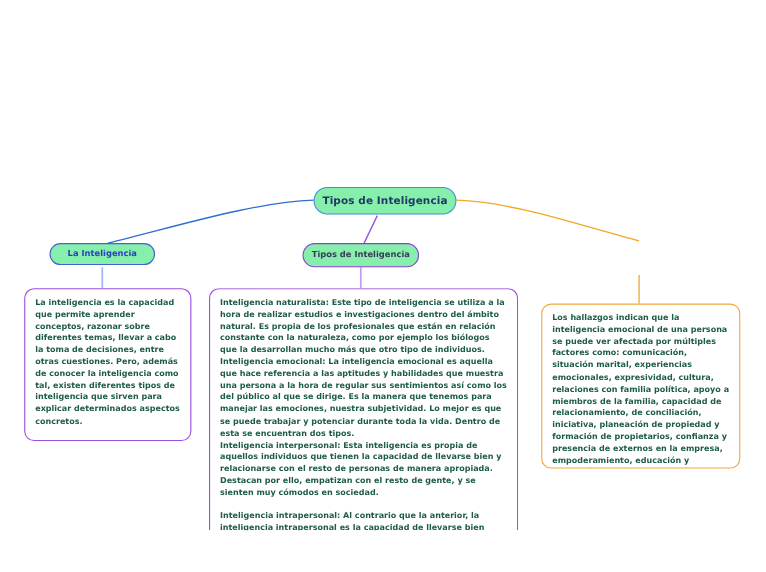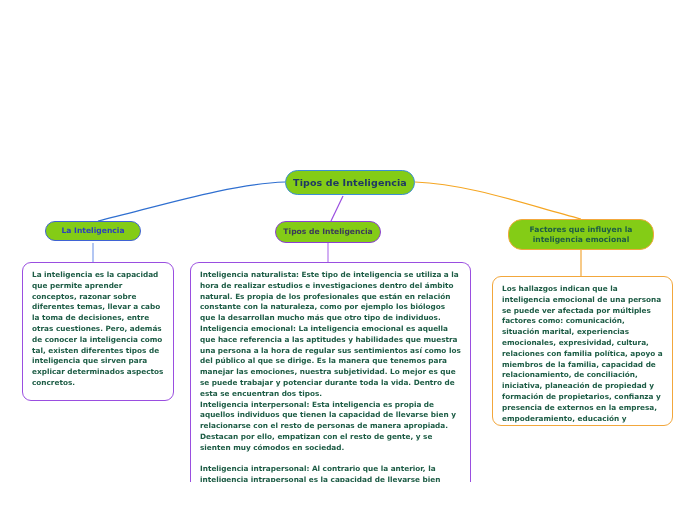--- a/index.html
+++ b/index.html
@@ -9,21 +9,21 @@
     font-family:"DejaVu Sans","Liberation Sans",sans-serif;
     overflow:hidden;
     position:relative;
   }
   #canvas{position:absolute;left:0;top:0;width:696px;height:520px;}
   #edges{position:absolute;left:0;top:0;width:696px;height:520px;pointer-events:none;}
 
   .node{
     position:absolute;
     box-sizing:border-box;
-    background:#84cc16;
+    background:#86efac;
     border-radius:14px;
     display:flex;
     align-items:center;
     justify-content:center;
     text-align:center;
     font-weight:bold;
     line-height:1.25;
   }
 
   .root-node{
@@ -107,23 +107,20 @@
   </div>
 
   <div class="node branch-node node-left">
     <span>La Inteligencia</span>
   </div>
 
   <div class="node branch-node node-mid">
     <span>Tipos de Inteligencia</span>
   </div>
 
-  <div class="node branch-node node-right">
-    <span>Factores que influyen la inteligencia emocional</span>
-  </div>
 
   <div class="textbox box-left">La inteligencia es la capacidad que permite aprender conceptos, razonar sobre diferentes temas, llevar a cabo la toma de decisiones, entre otras cuestiones. Pero, además de conocer la inteligencia como tal, existen diferentes tipos de inteligencia que sirven para explicar determinados aspectos concretos.</div>
 
   <div class="textbox box-mid">Inteligencia naturalista: Este tipo de inteligencia se utiliza a la hora de realizar estudios e investigaciones dentro del ámbito natural. Es propia de los profesionales que están en relación constante con la naturaleza, como por ejemplo los biólogos que la desarrollan mucho más que otro tipo de individuos.
 Inteligencia emocional: La inteligencia emocional es aquella que hace referencia a las aptitudes y habilidades que muestra una persona a la hora de regular sus sentimientos así como los del público al que se dirige. Es la manera que tenemos para manejar las emociones, nuestra subjetividad. Lo mejor es que se puede trabajar y potenciar durante toda la vida. Dentro de esta se encuentran dos tipos.
 Inteligencia interpersonal: Esta inteligencia es propia de aquellos individuos que tienen la capacidad de llevarse bien y relacionarse con el resto de personas de manera apropiada. Destacan por ello, empatizan con el resto de gente, y se sienten muy cómodos en sociedad.
 
 Inteligencia intrapersonal: Al contrario que la anterior, la inteligencia intrapersonal es la capacidad de llevarse bien consigo mismo, analizarse y entenderse a sí mismo. Nos permite conocernos mejor a nosotros mismos.</div>
 
   <div class="textbox box-right">Los hallazgos indican que la inteligencia emocional de una persona se puede ver afectada por múltiples factores como: comunicación, situación marital, experiencias emocionales, expresividad, cultura, relaciones con familia política, apoyo a miembros de la familia, capacidad de relacionamiento, de conciliación, iniciativa, planeación de propiedad y formación de propietarios, confianza y presencia de externos en la empresa, empoderamiento, educación y formación directiva</div>

